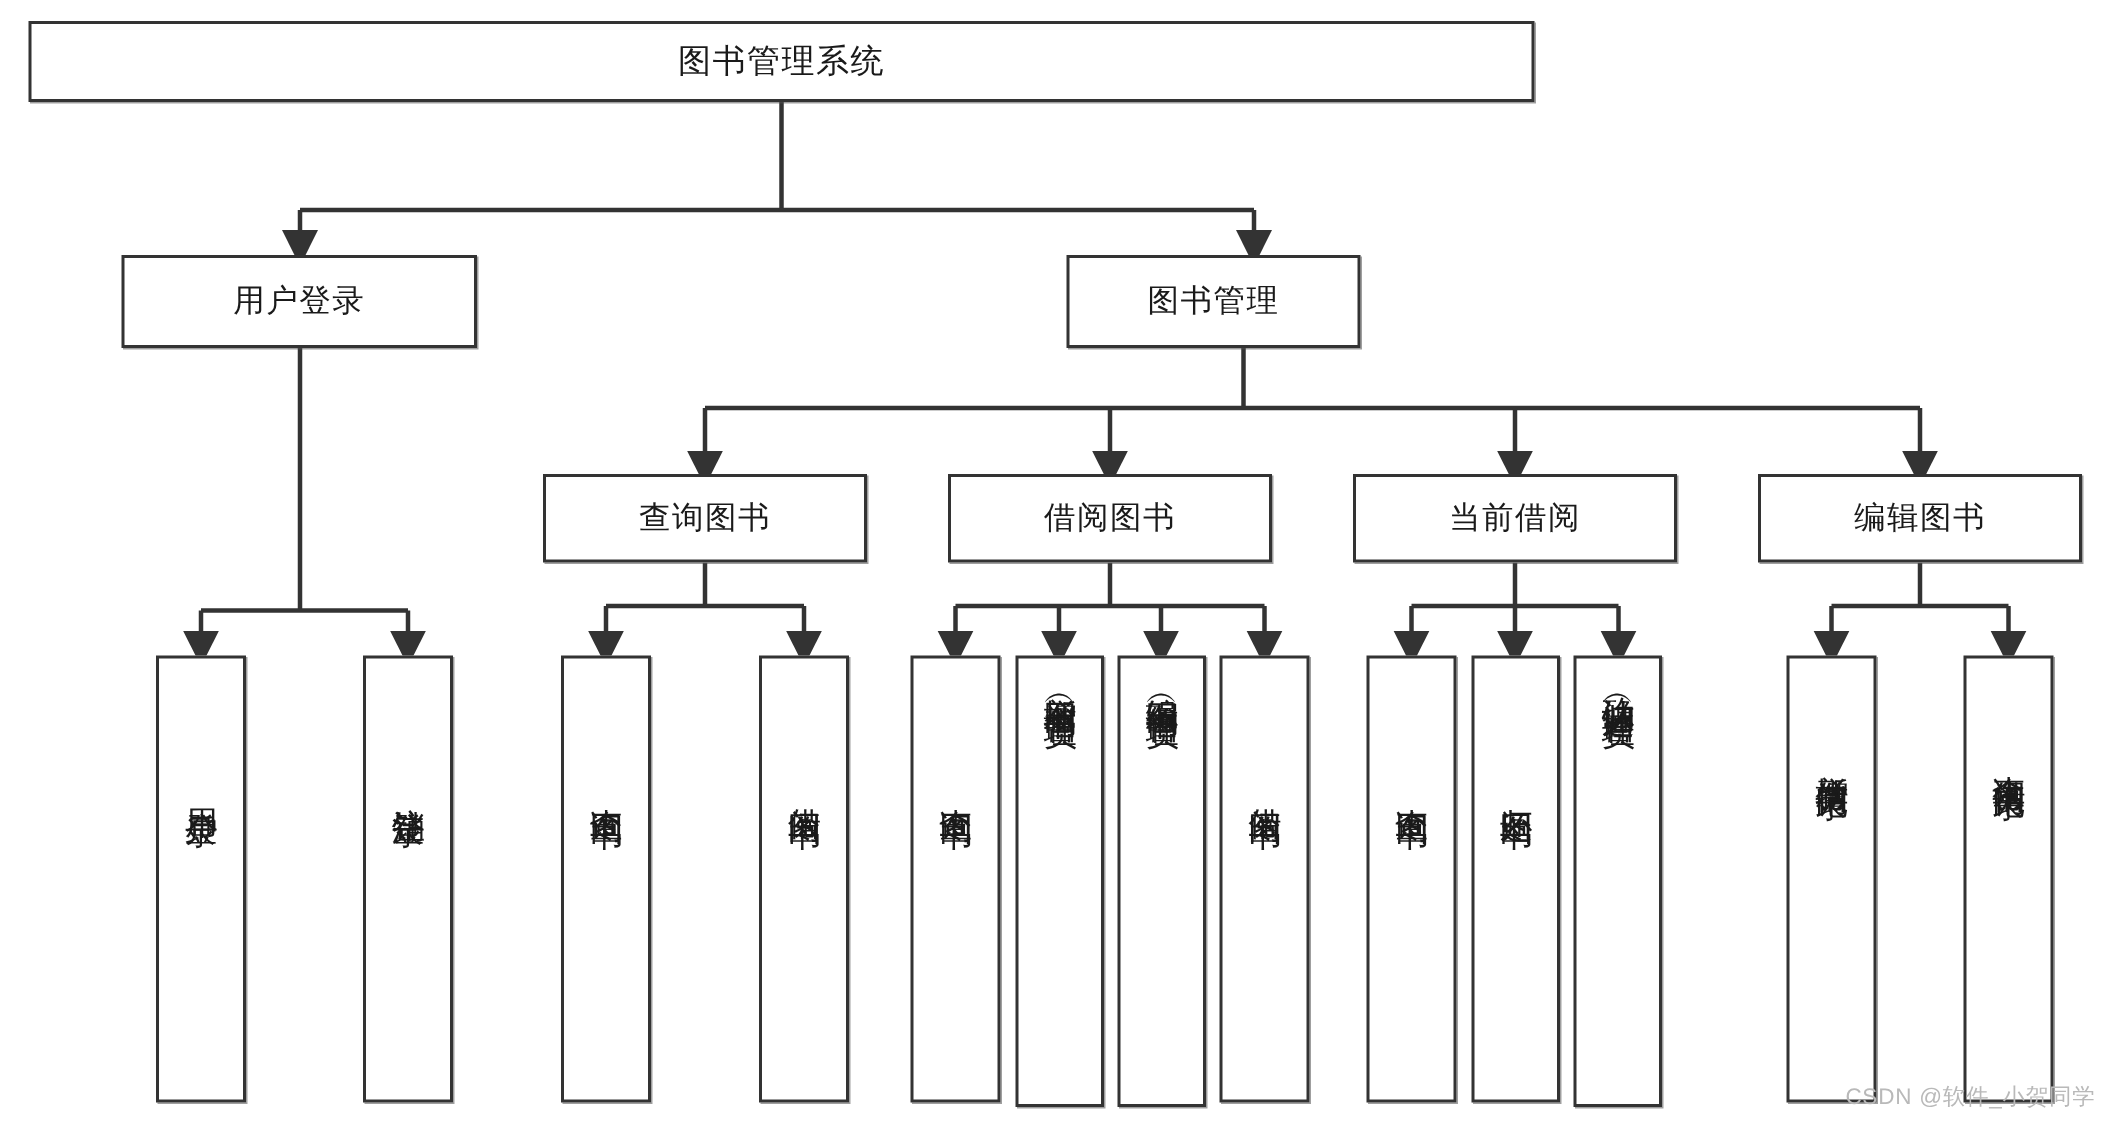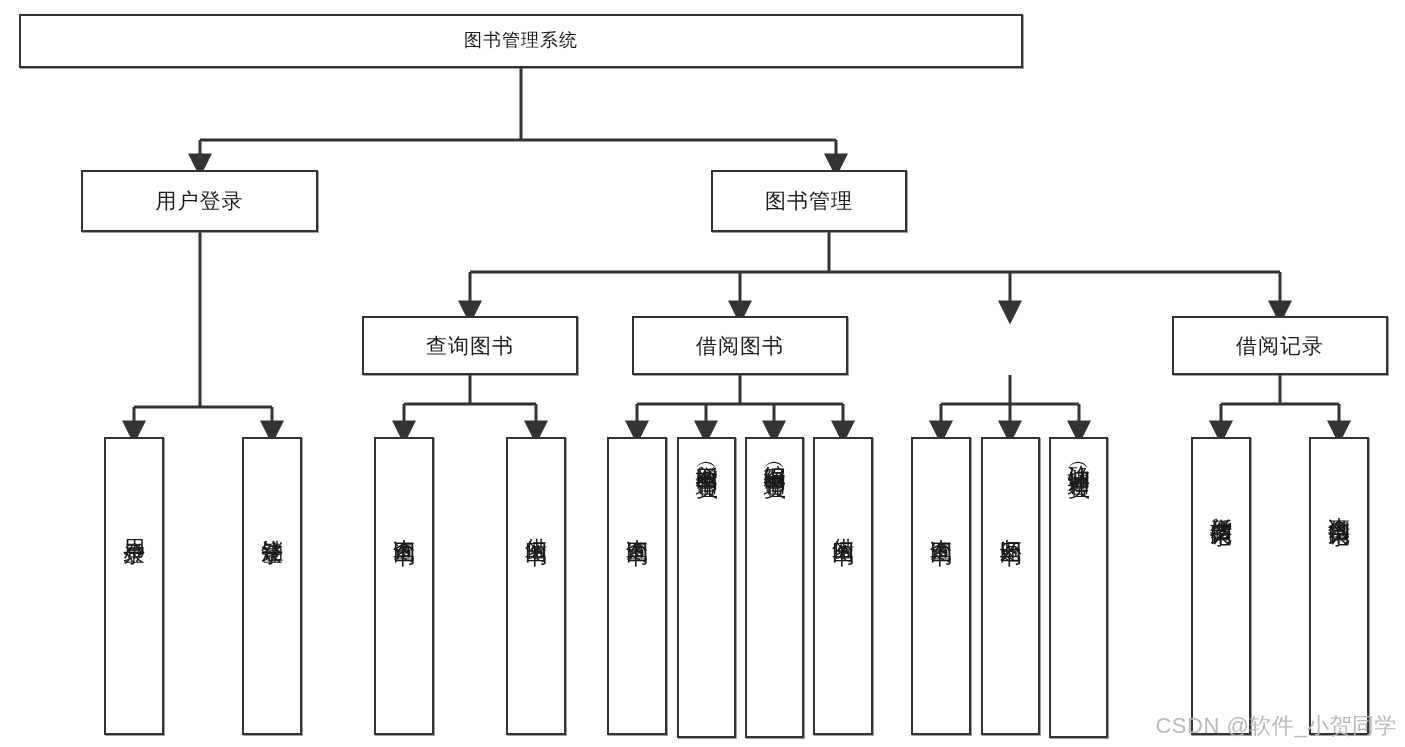--- a/index.html
+++ b/index.html
@@ -38,21 +38,21 @@
     color: #1a1a1a;
     z-index: 2;
   }
   .node.horizontal {
     font-size: 21px;
     letter-spacing: 1px;
     line-height: 1.2;
     white-space: nowrap;
   }
   .node.root {
-    font-size: 18px;
+    font-size: 22px;
   }
   
   .node.vertical {
     align-items: flex-start;
     justify-content: center;
     padding-top: 8px;
   }
   .node.vertical .vtext {
     writing-mode: vertical-rl;
     text-orientation: upright;
@@ -68,21 +68,21 @@
   .node.vertical.mid2 .vtext {
     margin-top: 52px;
   }
   .node.vertical.topalign .vtext {
     margin-top: 0px;
   }
   .watermark {
     position: absolute;
     right: 8px;
     bottom: 6px;
-    font-size: 22px;
+    font-size: 15px;
     color: #b9b9b9;
     letter-spacing: 0.5px;
     white-space: nowrap;
     z-index: 3;
     font-family: "Liberation Sans", "DejaVu Sans", sans-serif;
   }
 </style>
 </head>
 <body>
 
@@ -151,23 +151,26 @@
   </div>
 
   <div class="node horizontal" style="left:362px; top:316px; width:216px; height:59px;">
     <span>查询图书</span>
   </div>
 
   <div class="node horizontal" style="left:632px; top:316px; width:216px; height:59px;">
     <span>借阅图书</span>
   </div>
 
+  <div class="node horizontal" style="left:902px; top:316px; width:216px; height:59px;">
+    <span>当前借阅</span>
+  </div>
 
   <div class="node horizontal" style="left:1172px; top:316px; width:216px; height:59px;">
-    <span>借阅记录</span>
+    <span>编辑图书</span>
   </div>
 
   <div class="node vertical mid" style="left:104px; top:437px; width:60px; height:298px;">
     <span class="vtext">用户登录</span>
   </div>
 
   <div class="node vertical mid" style="left:242px; top:437px; width:60px; height:298px;">
     <span class="vtext">注销登录</span>
   </div>
 

